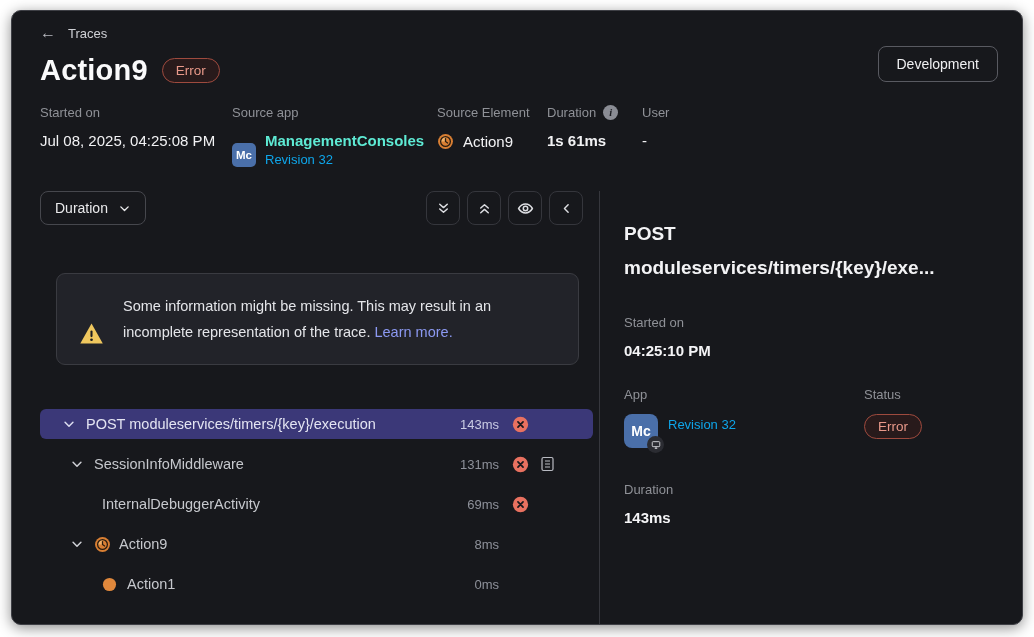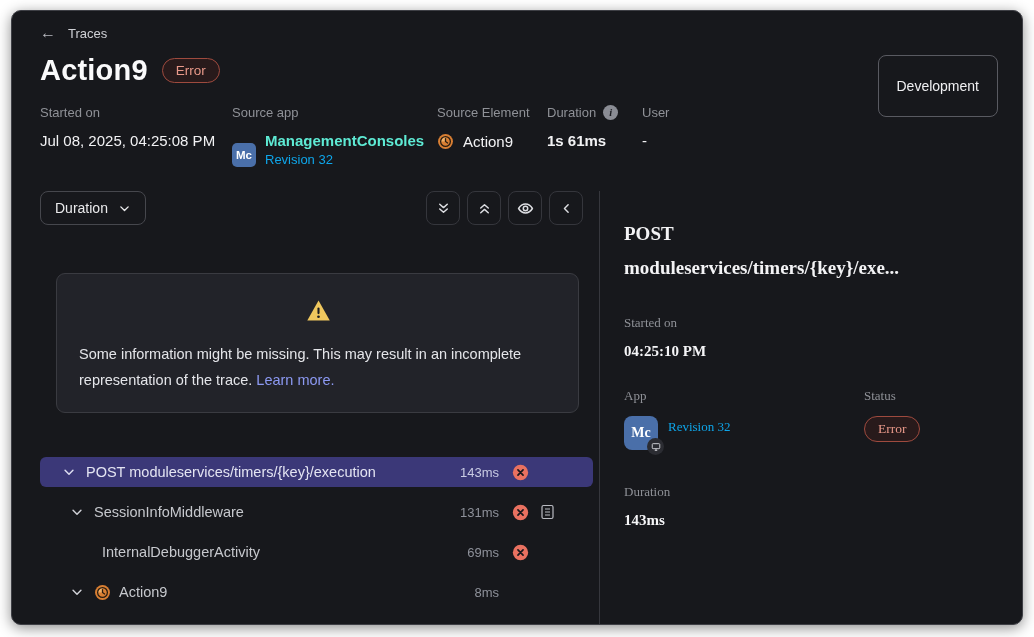--- a/index.html
+++ b/index.html
@@ -15,22 +15,22 @@
   .breadcrumb{ display:flex; align-items:center; gap:12px; color:#cfd0d5; font-size:13px; margin-top:2px;}
   .back-arrow{ font-size:16px; color:#b9bac0; cursor:pointer; line-height:1;}
   .title-row{ display:flex; align-items:center; gap:14px; margin-top:13px;}
   .page-title{ font-size:29px; font-weight:700; color:#fafafb; letter-spacing:.2px;}
   .badge{
     display:inline-block; padding:4px 13px; border-radius:14px; font-size:13.5px;
     color:var(--badge-text,#e9998a); border:1px solid var(--badge-border,#9e4a3e);
     background:rgba(120,40,28,.18);
   }
   .env-btn{
-    position:absolute; right:24px; top:44px; background:transparent; color:#f0f0f2;
-    border:1px solid #595a61; border-radius:8px; padding:22px 18px; font-size:14px;
+    position:absolute; right:24px; top:35px; background:transparent; color:#f0f0f2;
+    border:1px solid #595a61; border-radius:8px; padding:9px 18px; font-size:14px;
     font-family:inherit; cursor:pointer;
   }
   
   .meta-row{ display:flex; margin-top:18px; padding-left:0; }
   .meta-col{ flex:0 0 auto; }
   .meta-label{ color:#8f9197; font-size:13px; display:flex; align-items:center; gap:7px;}
   .meta-value{ margin-top:12px; font-size:15px; color:#f2f2f4; display:flex; align-items:flex-end; gap:9px;}
   .mc-icon{
     width:24px; height:24px; border-radius:5px; background:var(--app-blue,#4a6fa9);
     color:#fff; font-size:11.5px; font-weight:700; display:flex; align-items:center; justify-content:center;
@@ -40,36 +40,36 @@
   .app-rev{ font-size:13px; color:#0ea5e9; margin-top:3px; font-weight:400;}
   .info-icon{
     width:15px; height:15px; border-radius:50%; background:#8a8c94; color:#1b1c21;
     font-size:10.5px; font-weight:700; display:inline-flex; align-items:center; justify-content:center;
     font-family:"Liberation Serif", serif; font-style:italic;
   }
   .bold-val{ font-weight:700; }
   
   .main{ flex:1; min-height:0; display:flex; margin-top:24px; }
   .left{ width:587px; flex:0 0 587px; padding:0 6px 0 28px; }
-  .right{ flex:1; border-left:1px solid var(--panel-border,#36373d); padding:26px 24px 0 24px; min-width:0;font-family:Liberation Serif, serif;}
+  .right{ flex:1; border-left:1px solid var(--panel-border,#36373d); padding:26px 24px 0 24px; min-width:0;}
   
   .toolbar{ display:flex; align-items:center; justify-content:space-between; margin-right:10px;}
   .sort-btn{
     display:flex; align-items:center; gap:10px; background:transparent; color:#eaeaec;
     border:1px solid #46474d; border-radius:8px; padding:8px 14px; font-size:14px; font-family:inherit; cursor:pointer;
   }
   .icon-btns{ display:flex; gap:7px; }
   .icon-btn{
     width:34px; height:34px; border:1px solid #35363c; border-radius:8px; background:transparent;
     color:#dcdde1; display:flex; align-items:center; justify-content:center; cursor:pointer;
   }
   
   .warning-box{
     margin:48px 14px 0 16px; background:#222329; border:1px solid #3a3b41; border-radius:9px;
-    padding:19px 20px 19px 22px; display:flex; gap:19px; align-items:center;flex-direction:column;
+    padding:19px 20px 19px 22px; display:flex; gap:19px; align-items:flex-end;
   }
   .warning-text{ font-size:14.5px; color:#e4e5e9; line-height:1.8; }
   .warning-text a{ color:var(--link,#8c99f2); text-decoration:none; cursor:pointer;}
   
   .tree{ margin-top:44px; }
   .trow{
     height:30px; margin-bottom:10px; border-radius:6px; display:flex; align-items:center;
     padding-right:36px; cursor:pointer; color:#c6c8cd; font-size:14.5px;
   }
   .trow.selected{ background:var(--selected-row,#3b3878); color:#e3e4f2; }

